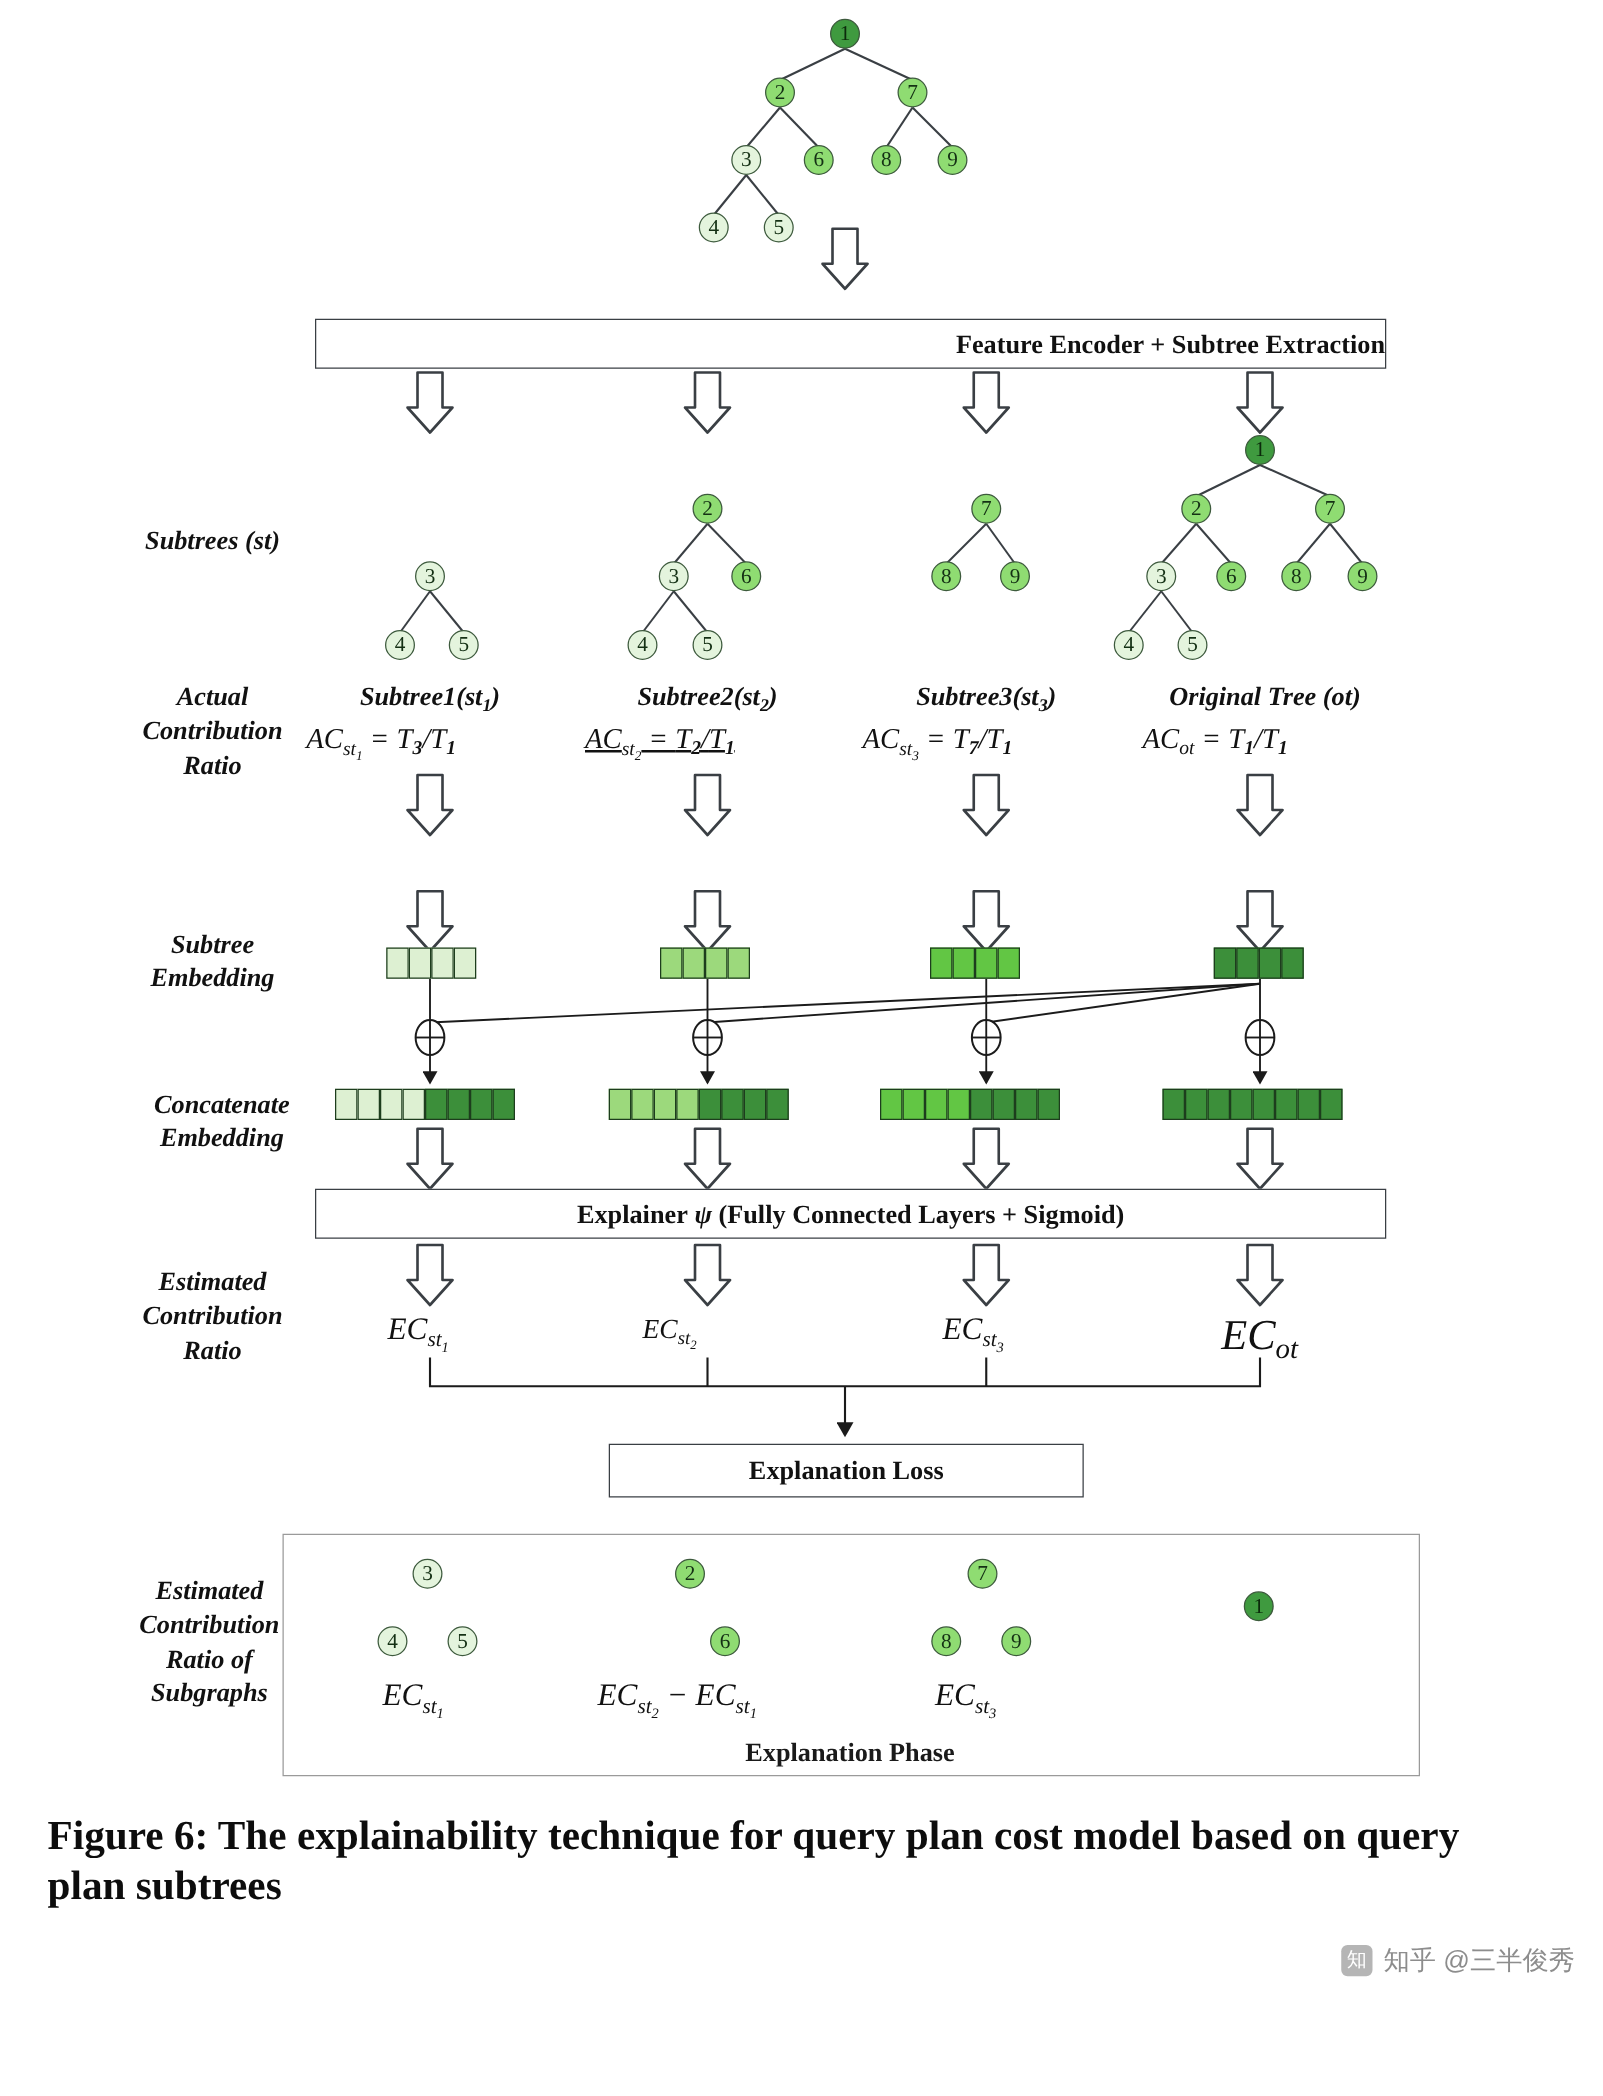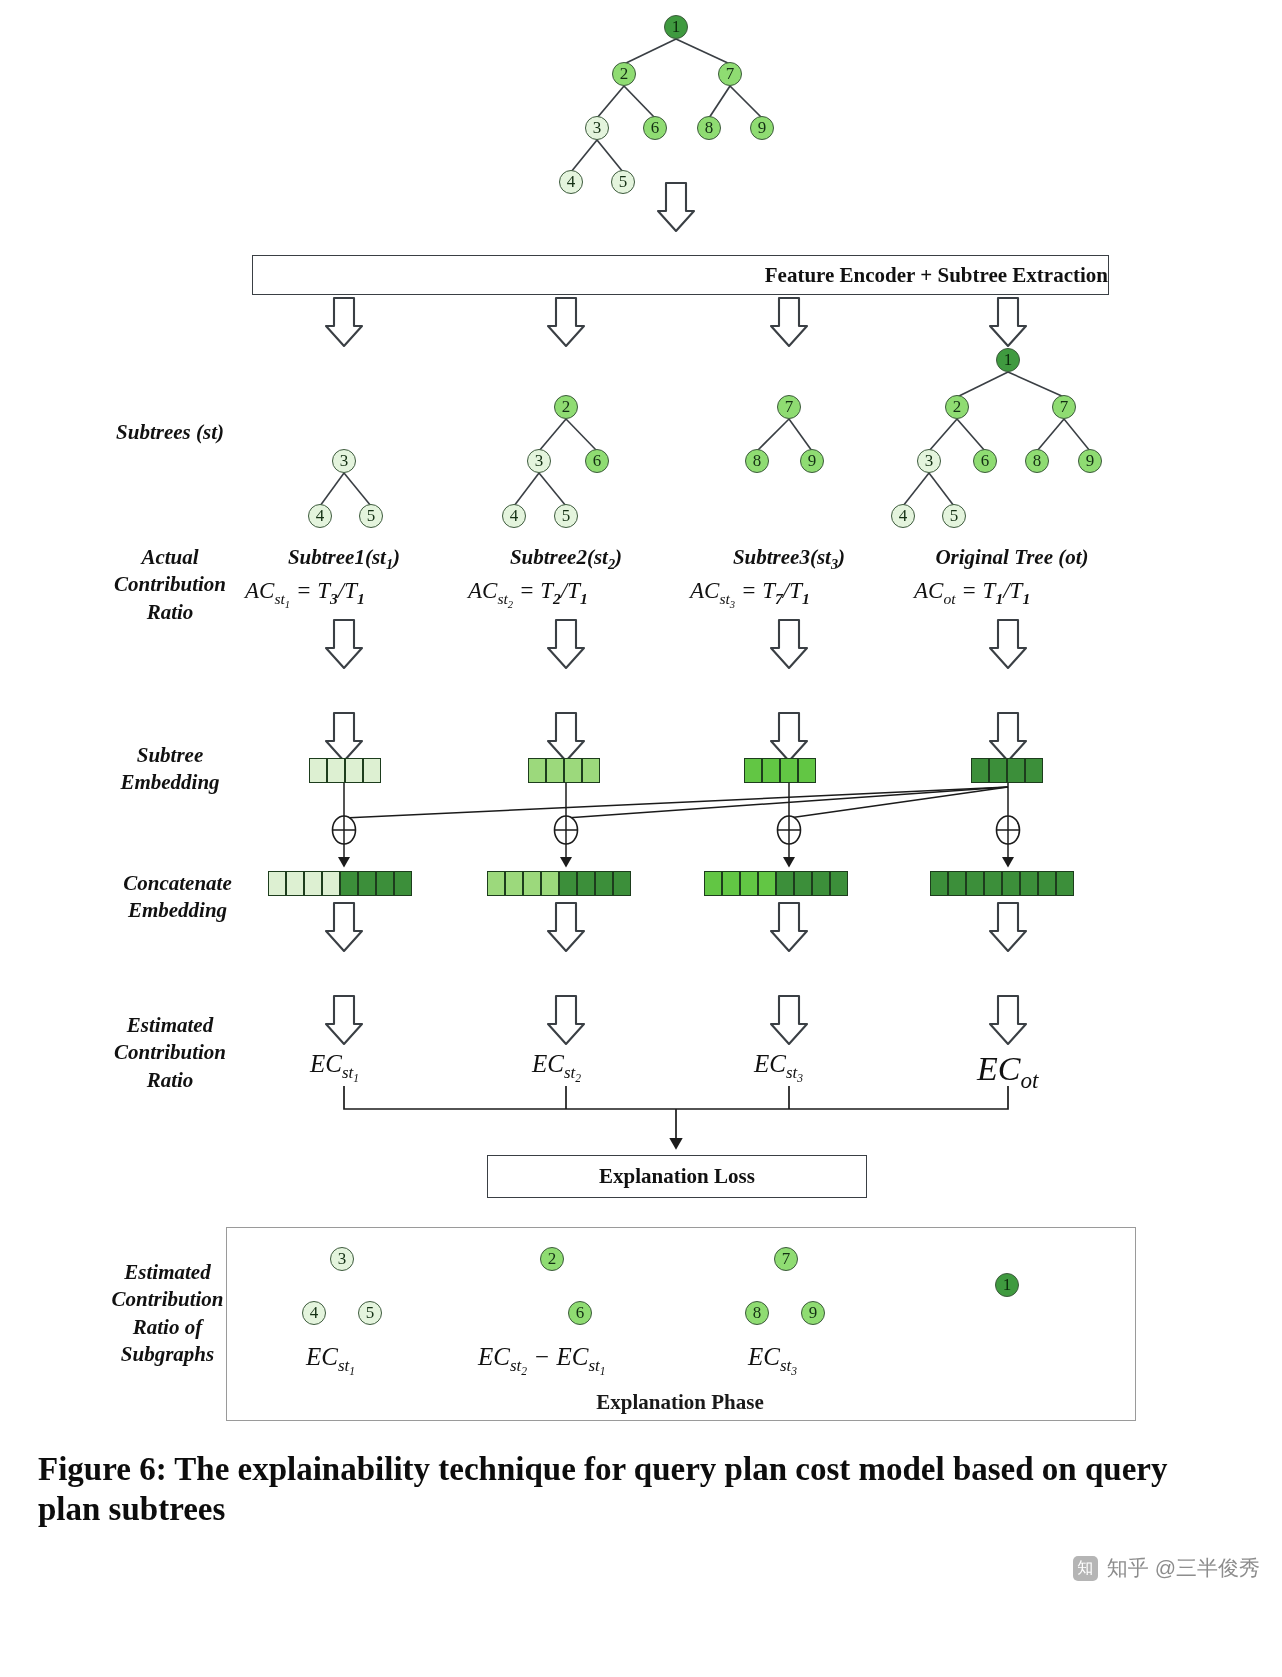--- a/index.html
+++ b/index.html
@@ -203,20 +203,23 @@
 
   <div class="rowlabel" style="left:55px;top:1259px;width:225px;">
     Estimated<br>Contribution<br>Ratio of<br>Subgraphs
   </div>
 
   <div class="pbox" style="left:252px;top:255px;width:855px;height:38px;justify-content:flex-end;">
     <span>Feature Encoder + Subtree Extraction</span>
   </div>
 
 
+  <div class="pbox" style="left:252px;top:951px;width:855px;height:38px;">
+    <span>Explainer&nbsp;<span class="it">ψ</span>&nbsp;(Fully Connected Layers + Sigmoid)</span>
+  </div>
 
   <div class="pbox" style="left:487px;top:1155px;width:378px;height:41px;">
     <span>Explanation Loss</span>
   </div>
 
   <div style="position:absolute;left:226px;top:1227px;width:908px;height:192px;
               border:1.7px solid #9a9a9a;background:#fff;"></div>
   <div style="position:absolute;left:226px;top:1390px;width:908px;text-align:center;
               font-weight:bold;font-size:21px;font-family:'Liberation Serif',serif;">
     <span>Explanation Phase</span>
@@ -227,33 +230,33 @@
   <div class="sublbl" style="left:476px;top:545px;width:180px;">
     <span>Subtree2(<span class="it">st</span><sub>2</sub>)</span></div>
   <div class="sublbl" style="left:699px;top:545px;width:180px;">
     <span>Subtree3(<span class="it">st</span><sub>3</sub>)</span></div>
   <div class="sublbl" style="left:914px;top:545px;width:196px;">
     <span>Original Tree (<span class="it">ot</span>)</span></div>
 
   <div class="mathlbl" style="left:245px;top:578px;">
     <span class="it">AC</span><sub><span class="it">st</span><sub>1</sub></sub> = <span class="it">T</span><sub><b>3</b></sub>/<span class="it">T</span><sub><b>1</b></sub>
   </div>
-  <div class="mathlbl" style="left:468px;top:578px;">
+  <div class="mathlbl" style="left:468px;top:578px;text-decoration:underline;">
     <span class="it">AC</span><sub><span class="it">st</span><sub>2</sub></sub> = <span class="it">T</span><sub><b>2</b></sub>/<span class="it">T</span><sub><b>1</b></sub>
   </div>
   <div class="mathlbl" style="left:690px;top:578px;">
     <span class="it">AC</span><sub><span class="it">st</span><sub>3</sub></sub> = <span class="it">T</span><sub><b>7</b></sub>/<span class="it">T</span><sub><b>1</b></sub>
   </div>
   <div class="mathlbl" style="left:914px;top:578px;">
     <span class="it">AC</span><sub><span class="it">ot</span></sub> = <span class="it">T</span><sub><b>1</b></sub>/<span class="it">T</span><sub><b>1</b></sub>
   </div>
 
   <div class="mathlbl" style="left:310px;top:1050px;font-size:25px;">
     <span class="it">EC</span><sub><span class="it">st</span><sub>1</sub></sub></div>
-  <div class="mathlbl" style="left:532px;top:1050px;font-size:25px;">
+  <div class="mathlbl" style="left:514px;top:1050px;font-size:22px;">
     <span class="it">EC</span><sub><span class="it">st</span><sub>2</sub></sub></div>
   <div class="mathlbl" style="left:754px;top:1050px;font-size:25px;">
     <span class="it">EC</span><sub><span class="it">st</span><sub>3</sub></sub></div>
   <div class="mathlbl" style="left:977px;top:1050px;font-size:34px;">
     <span class="it">EC</span><sub><span class="it">ot</span></sub></div>
 
   <div class="mathlbl" style="left:306px;top:1343px;font-size:25px;">
     <span class="it">EC</span><sub><span class="it">st</span><sub>1</sub></sub></div>
   <div class="mathlbl" style="left:478px;top:1343px;font-size:25px;">
     <span class="it">EC</span><sub><span class="it">st</span><sub>2</sub></sub> − <span class="it">EC</span><sub><span class="it">st</span><sub>1</sub></sub></div>

